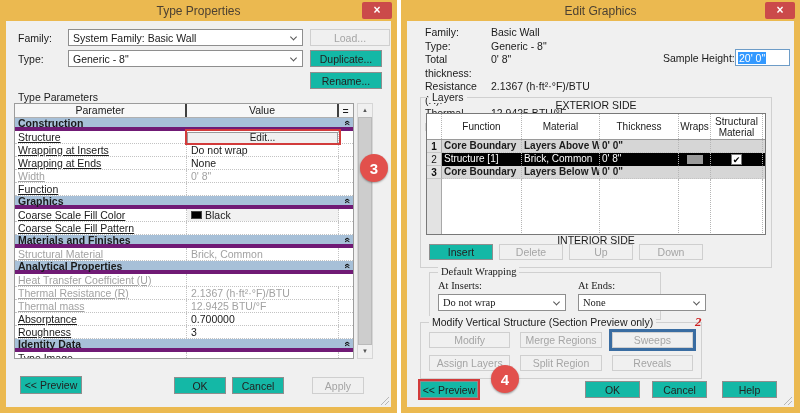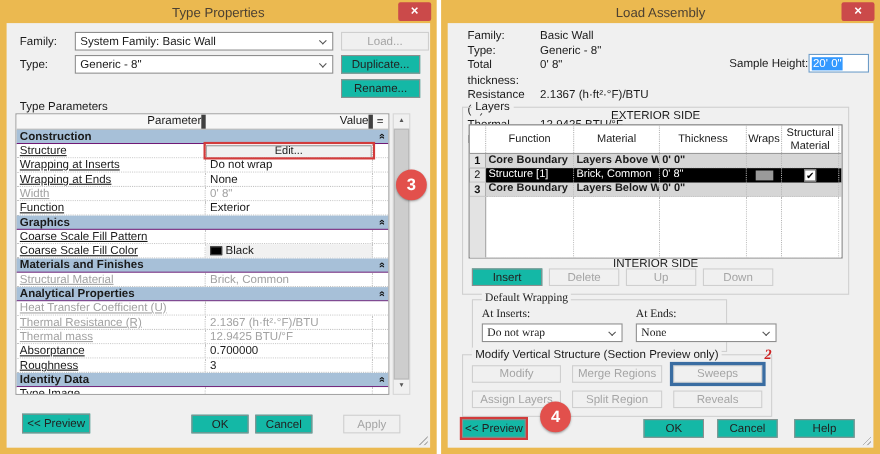--- a/index.html
+++ b/index.html
@@ -33,23 +33,23 @@
           transform:translateY(-70%) rotate(45deg); }
 
   
   #tp-table { position:absolute; left:8px; top:82px; width:362px; height:256px; }
   .tp-grid { position:absolute; left:0; top:0; width:340px; height:256px; background:#fff;
              border:1px solid #9c9c9c; overflow:hidden; }
   .tp-head { display:flex; height:14px; background:#f7f7f7; border-bottom:1px solid #b0b0b0;
              font-size:10.5px; align-items:center; }
   .tp-head div { text-align:center; }
   .w-param { width:172px; } .w-val { width:152px; } .w-eq { width:13px; }
-  .tp-head .w-param, .tp-head .w-val { border-right:4px solid #404040; height:100%; line-height:13px;text-align:right; }
+  .tp-head .w-param, .tp-head .w-val { border-right:2px solid #404040; height:100%; line-height:13px; }
   .tp-section { display:flex; align-items:center; height:13px; background:#a7c0d8;
-                font-weight:bold; font-size:10.5px; border-bottom:1px solid #701a75; }
+                font-weight:bold; font-size:10.5px; border-bottom:4px solid #701a75; }
   .sec-label { padding-left:3px; flex:1; line-height:12px; }
   .chev2 { font-size:10px; line-height:10px; transform:rotate(90deg); margin-right:3px; color:#111; }
   .tp-row { display:flex; height:13px; font-size:10.5px; border-bottom:1px dotted #c3c3c3; background:#fff; }
   .c-param { width:172px; padding-left:3px; border-right:1px dotted #c3c3c3;
              line-height:12px; overflow:hidden; white-space:nowrap;text-decoration:underline; }
   .c-val { width:152px; padding-left:4px; border-right:1px dotted #c3c3c3;
            line-height:12px; overflow:hidden; white-space:nowrap; position:relative; }
   .c-eq { width:13px; }
   .dis-txt { color:#a2a2a2; }
   .v-edit { padding:0; }
@@ -171,38 +171,37 @@
               <div class="c-val">None</div>
               <div class="c-eq"></div>
             </div>
             <div class="tp-row">
               <div class="c-param dis-txt">Width</div>
               <div class="c-val dis-txt">0' 8"</div>
               <div class="c-eq"></div>
             </div>
             <div class="tp-row">
               <div class="c-param">Function</div>
-              <div class="c-val">Exterior</div>
               <div class="c-eq"></div>
             </div>
             <div class="tp-section">
               <span class="sec-label">Graphics</span>
               <span class="chev2">«</span>
-            </div>
-            <div class="tp-row">
-              <div class="c-param">Coarse Scale Fill Pattern</div>
-              <div class="c-val"></div>
-              <div class="c-eq"></div>
             </div>
             <div class="tp-row">
               <div class="c-param">Coarse Scale Fill Color</div>
               <div class="c-val v-swatch">
                 <span class="swatch" style="background: rgb(0, 0, 0);"></span>
                 <span>Black</span>
               </div>
+              <div class="c-eq"></div>
+            </div>
+            <div class="tp-row">
+              <div class="c-param">Coarse Scale Fill Pattern</div>
+              <div class="c-val"></div>
               <div class="c-eq"></div>
             </div>
             <div class="tp-section">
               <span class="sec-label">Materials and Finishes</span>
               <span class="chev2">«</span>
             </div>
             <div class="tp-row">
               <div class="c-param dis-txt">Structural Material</div>
               <div class="c-val dis-txt">Brick, Common</div>
               <div class="c-eq"></div>
@@ -256,21 +255,21 @@
     <button class="btn" style="left:14px;top:355px;width:62px;height:18px;">&lt;&lt; Preview</button>
     <button class="btn" style="left:168px;top:356px;width:52px;height:17px;">OK</button>
     <button class="btn" style="left:226px;top:356px;width:52px;height:17px;">Cancel</button>
     <button class="btn dis" style="left:306px;top:356px;width:52px;height:17px;">Apply</button>
     <div class="grip"></div>
   </div>
 </div>
 
 <div class="dlg" id="dlg-right">
   <div class="tbar">
-    <span class="tbar-title">Load Assembly</span>
+    <span class="tbar-title">Edit Graphics</span>
     <span class="close-btn">×</span>
   </div>
   <div class="client">
 
     <div class="info">
       <div class="info-row">
         <span class="il">Family:</span>
         <span>Basic Wall</span>
       </div>
       <div class="info-row">

